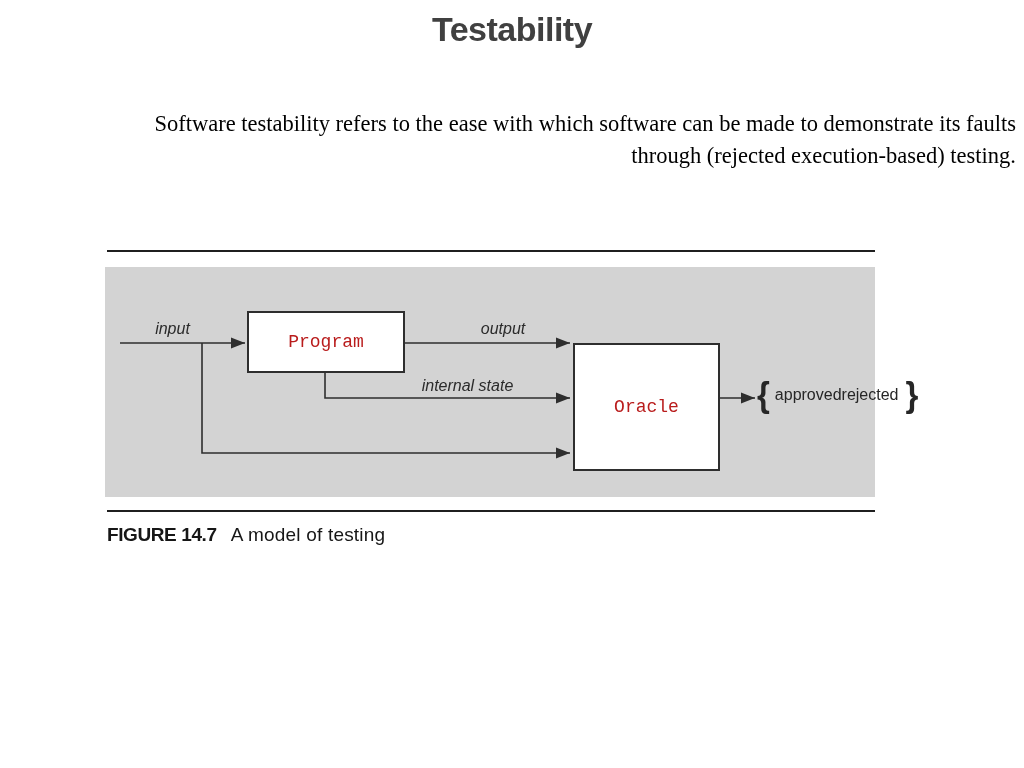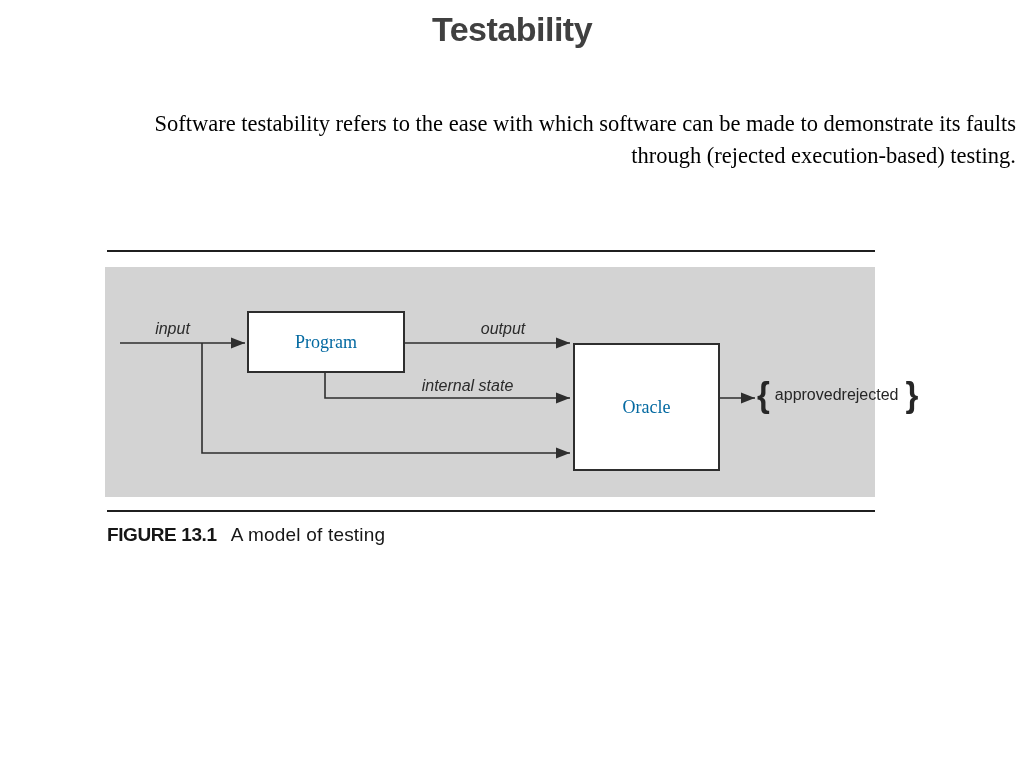--- a/index.html
+++ b/index.html
@@ -54,23 +54,23 @@
 
   .diagram-svg { position: absolute; left: 105px; top: 267px; width: 770px; height: 230px; }
 
   .node {
     position: absolute;
     background: #ffffff;
     border: 2px solid #2e2e2e;
     display: flex;
     align-items: center;
     justify-content: center;
-    font-family: Liberation Serif, serif;
+    font-family: Liberation Mono, monospace;
     font-size: 18px;
-    color: #0369a1;
+    color: #b91c1c;
   }
   .node-program { left: 247px; top: 311px; width: 158px; height: 62px; }
   .node-oracle  { left: 573px; top: 343px; width: 147px; height: 128px; }
 
   .edge-label {
     position: absolute;
     font-family: "Liberation Sans", sans-serif;
     font-style: italic;
     font-size: 16px;
     color: #2b2b2b;
@@ -168,17 +168,17 @@
       <span class="outcome-words">
         <span>approved</span>
         <span>rejected</span>
       </span>
       <span class="brace brace-right">}</span>
     </div>
 
     <div class="rule rule-bottom"></div>
 
     <div class="caption">
-      <span class="caption-label">FIGURE 13.1</span><span class="caption-text">A model of testing</span>
+      <span class="caption-label">FIGURE 14.7</span><span class="caption-text">A model of testing</span>
     </div>
 
   </div>
 </div>
 
 </body></html>

